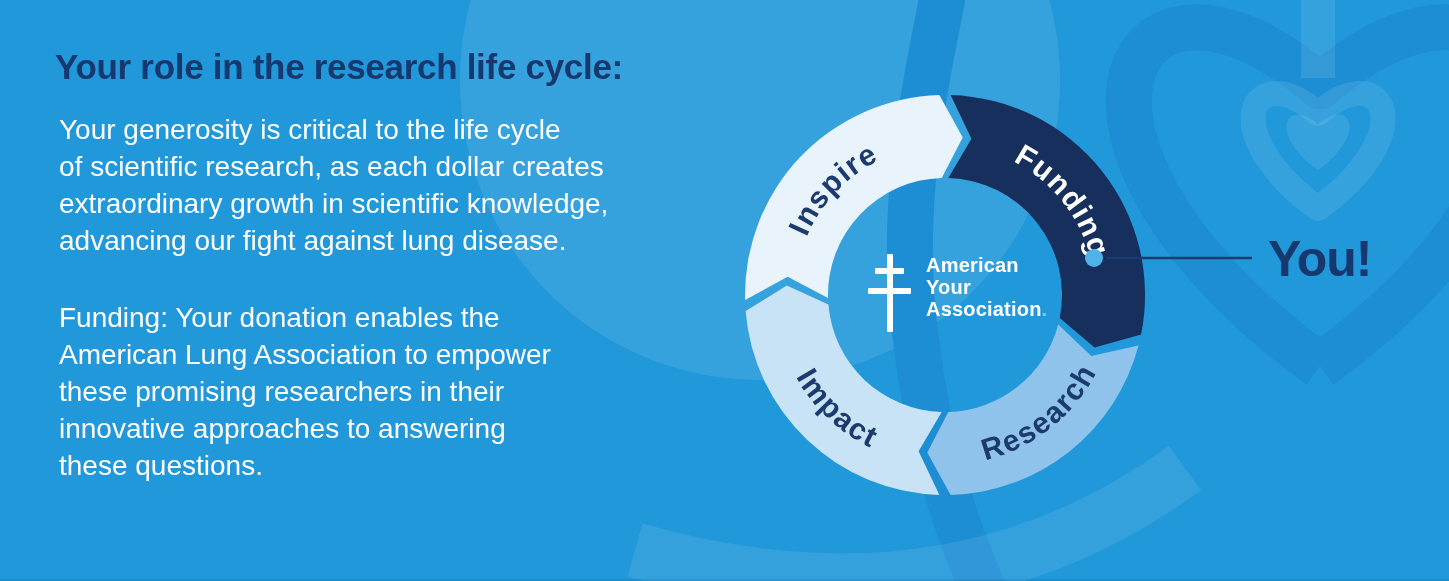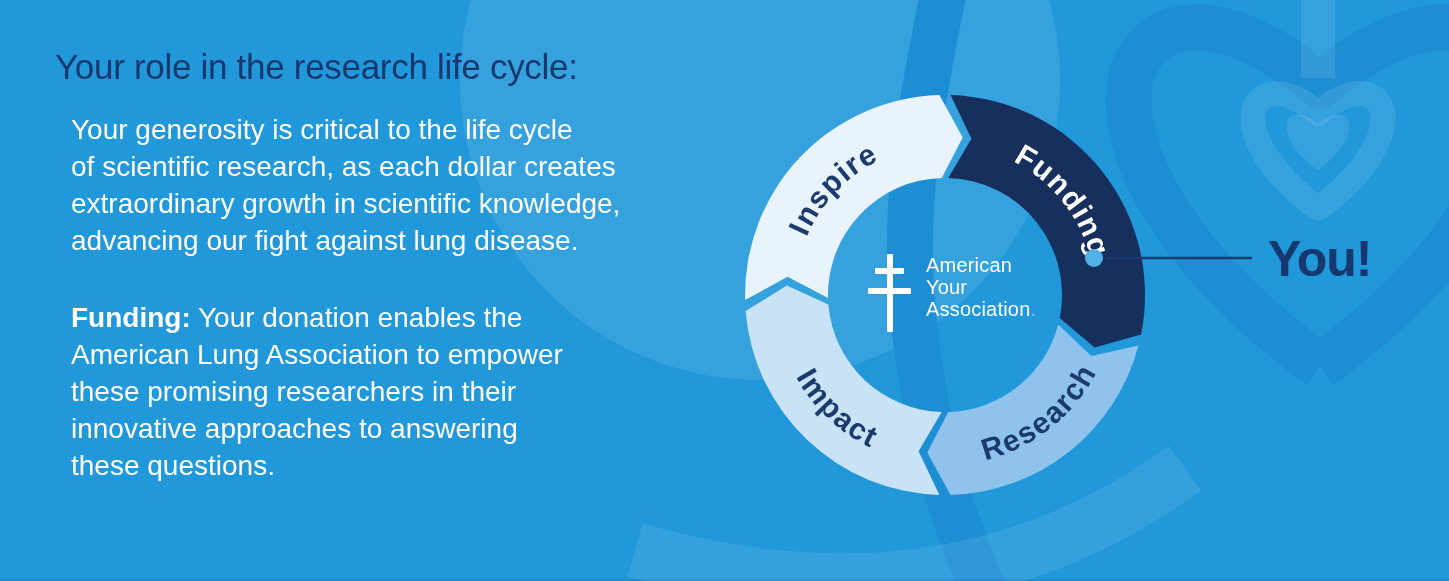--- a/index.html
+++ b/index.html
@@ -5,46 +5,46 @@
   html,body{margin:0;padding:0;}
   .canvas{
     position:relative;width:1449px;height:581px;overflow:hidden;
     background:#2098DA;
     font-family:"Liberation Sans","DejaVu Sans",sans-serif;
   }
   .canvas svg.scene{position:absolute;left:0;top:0;}
   
   .text-panel{position:absolute;left:55px;top:46px;width:700px;z-index:3;}
   .page-title{
-    margin:0;font-size:35px;line-height:42px;font-weight:normal;
+    margin:0;font-size:35px;line-height:42px;font-weight:bold;
     letter-spacing:-0.3px;color:#16386E;
   }
   .body-par{
-    margin:23px 0 0 16px;font-size:28px;line-height:37px;color:#FFFFFF;
+    margin:23px 0 0 4px;font-size:28px;line-height:37px;color:#FFFFFF;
     white-space:pre-line;font-weight:normal;
   }
   .body-par.second{margin-top:40px;}
-  .body-par strong{font-weight:bold;}
+  .body-par strong{font-weight:normal;}
   
   .seg-label{
     font-family:"Liberation Sans","DejaVu Sans",sans-serif;
     font-size:30px;font-weight:bold;letter-spacing:1.5px;
   }
   .you-label{
     font-family:"Liberation Sans","DejaVu Sans",sans-serif;
     font-size:50px;font-weight:bold;letter-spacing:-1px;
   }
   
   .ala-logo{position:absolute;left:868px;top:254px;display:flex;gap:14px;z-index:4;}
   .cross{position:relative;width:44px;height:78px;flex:0 0 auto;}
   .cross div{position:absolute;background:#FFFFFF;border-radius:1px;}
   .cross .v{left:19px;top:0;width:6px;height:78px;}
   .cross .b1{left:7px;top:14px;width:29px;height:6px;}
   .cross .b2{left:0;top:34px;width:43px;height:6px;}
-  .logo-text{color:#FFFFFF;font-size:20px;line-height:22px;font-weight:normal;letter-spacing:0.2px;}
+  .logo-text{color:#FFFFFF;font-size:20px;line-height:22px;font-weight:bold;letter-spacing:0.2px;}
   .logo-period{color:#86C7ED;}
   .bottom-edge{position:absolute;left:0;bottom:0;width:100%;height:2px;background:rgba(0,0,0,0.08);z-index:5;}
 </style>
 </head>
 <body>
 
 <div class="canvas">
 
   <svg class="scene" width="1449" height="581" viewBox="0 0 1449 581">
     <defs>

